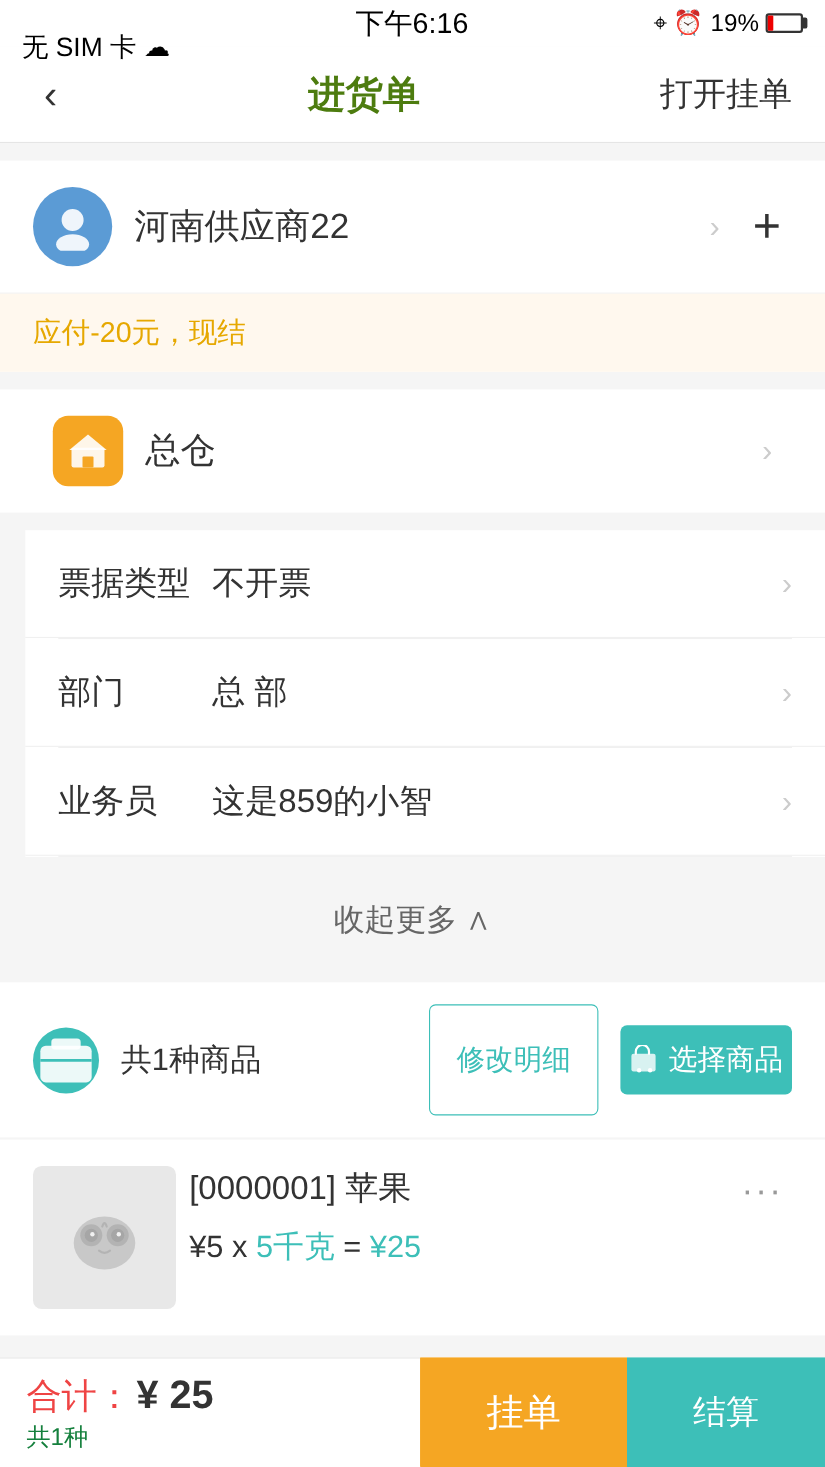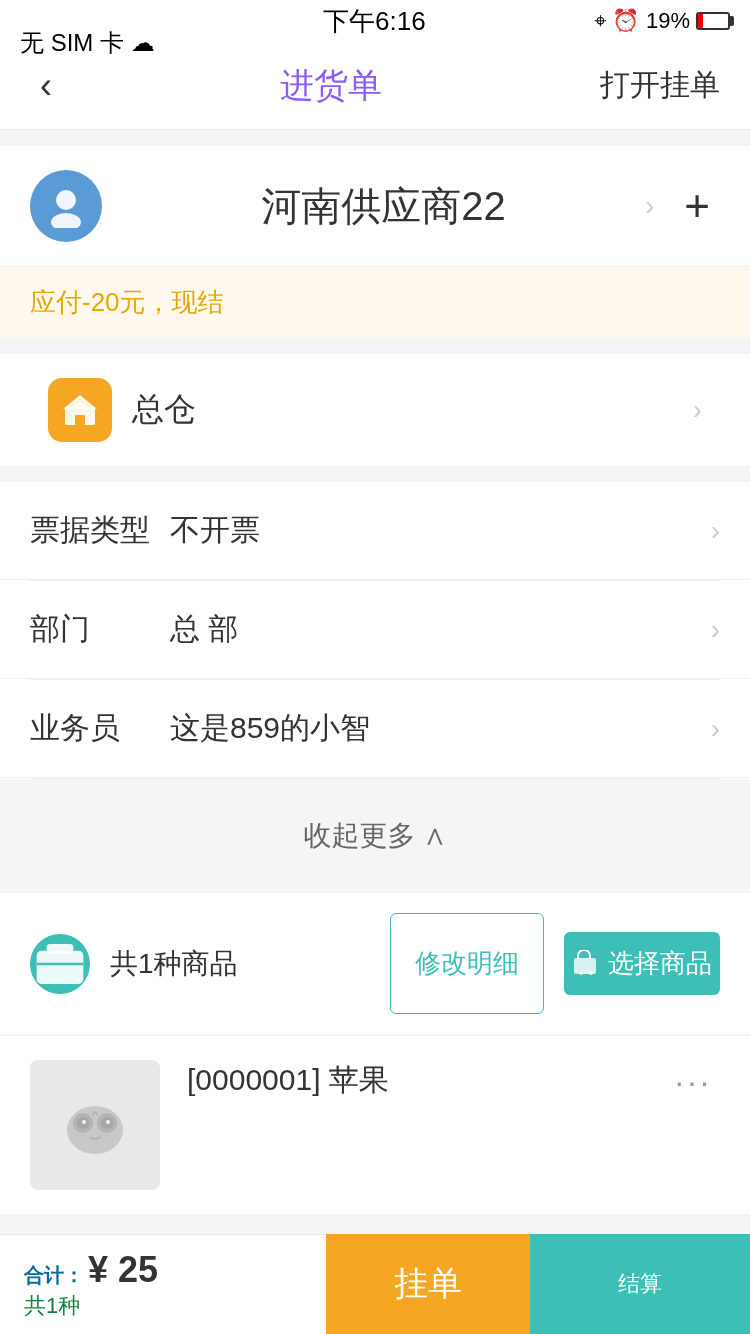--- a/index.html
+++ b/index.html
@@ -39,22 +39,22 @@
       border-bottom: 1px solid #e5e5e5;
     }
     .nav-back {
       font-size: 36px;
       color: #333;
       cursor: pointer;
       padding: 10px;
     }
     .nav-title {
       font-size: 34px;
-      font-weight: 400;
-      color: #8b5cf6;
+      font-weight: 700;
+      color: #4d7c0f;
     }
     .nav-action {
       font-size: 30px;
       color: #333;
       cursor: pointer;
     }
 
     
     .card {
       background: #fff;
@@ -75,23 +75,22 @@
       background: #5b9bd5;
       display: flex;
       align-items: center;
       justify-content: center;
       margin-right: 20px;
       flex-shrink: 0;
     }
     .supplier-avatar svg { width: 44px; height: 44px; }
     .supplier-name {
       flex: 1;
-      font-size: 40px;
-      color: #333;
-      text-align: center;
+      font-size: 32px;
+      color: #333;
     }
     .chevron-right {
       color: #ccc;
       font-size: 28px;
       margin-right: 20px;
     }
     .add-btn {
       font-size: 44px;
       color: #333;
       cursor: pointer;
@@ -134,20 +133,21 @@
     }
     .chevron {
       color: #ccc;
       font-size: 28px;
     }
 
     
     .form-section {
       background: #fff;
       margin-top: 16px;
+      margin-left: 23px;
     }
     .form-row {
       display: flex;
       align-items: center;
       padding: 28px 30px;
       border-bottom: 1px solid #f0f0f0;
       cursor: pointer;
     }
     .form-row:last-child { border-bottom: none; }
     .form-label {
@@ -224,21 +224,21 @@
       gap: 8px;
     }
 
     
     .product-item {
       background: #fff;
       margin-top: 2px;
       padding: 24px 30px;
       display: flex;
       align-items: flex-start;
-      gap: 27px;
+      gap: 12px;
     }
     .product-thumb {
       width: 130px;
       height: 130px;
       background: #e8e8e8;
       border-radius: 8px;
       display: flex;
       align-items: center;
       justify-content: center;
       flex-shrink: 0;
@@ -276,49 +276,48 @@
     .footer-total {
       background: #fff;
       flex: 1;
       display: flex;
       flex-direction: column;
       justify-content: center;
       padding: 0 24px;
       border-top: 1px solid #e5e5e5;
     }
     .footer-total-label {
-      font-size: 20px;
-      color: #0369a1;
-      font-weight: bold;
+      font-size: 32px;
+      color: #ef4444;
     }
     .footer-total-amount {
       font-size: 36px;
       color: #333;
       font-weight: 600;
     }
     .footer-total-sub {
       font-size: 22px;
       color: #15803d;
     }
     .footer-btn-pending {
-      width: 204px;
+      width: 188px;
       background: #f5a623;
       color: #fff;
       font-size: 34px;
       display: flex;
       align-items: center;
       justify-content: center;
       cursor: pointer;
       text-align: right;
     }
     .footer-btn-settle {
-      width: 220px;
+      width: 180px;
       background: #3dbfb8;
       color: #fff;
-      font-size: 22px;
+      font-size: 30px;
       display: flex;
       align-items: center;
       justify-content: center;
       cursor: pointer;
     }
 
     .divider {
       height: 1px;
       background: #f0f0f0;
       margin: 0 30px;
@@ -432,20 +431,27 @@
       <circle cx="53" cy="37" r="2" fill="white"></circle>
       <path d="M35 52 Q40 56 45 52" stroke="#666" stroke-width="2" fill="none" stroke-linecap="round"></path>
       <path d="M38 30 Q40 24 42 30" stroke="#666" stroke-width="2" fill="none" stroke-linecap="round"></path>
     </svg>
   </div>
   <div class="product-info">
     <div class="product-name">
       <span>[0000001]</span>
       <span>苹果</span>
     </div>
+    <div class="product-price">
+      <span>¥5</span>
+      <span> x </span>
+      <span class="price-highlight">5千克</span>
+      <span> = </span>
+      <span class="price-highlight">¥25</span>
+    </div>
   </div>
   <span class="product-more">···</span>
 </div>
 
 <div style="height: 110px;"></div>
 
 <div class="footer">
   <div class="footer-total">
     <div style="display:flex;align-items:baseline;gap:4px;">
       <span class="footer-total-label">合计：</span>

